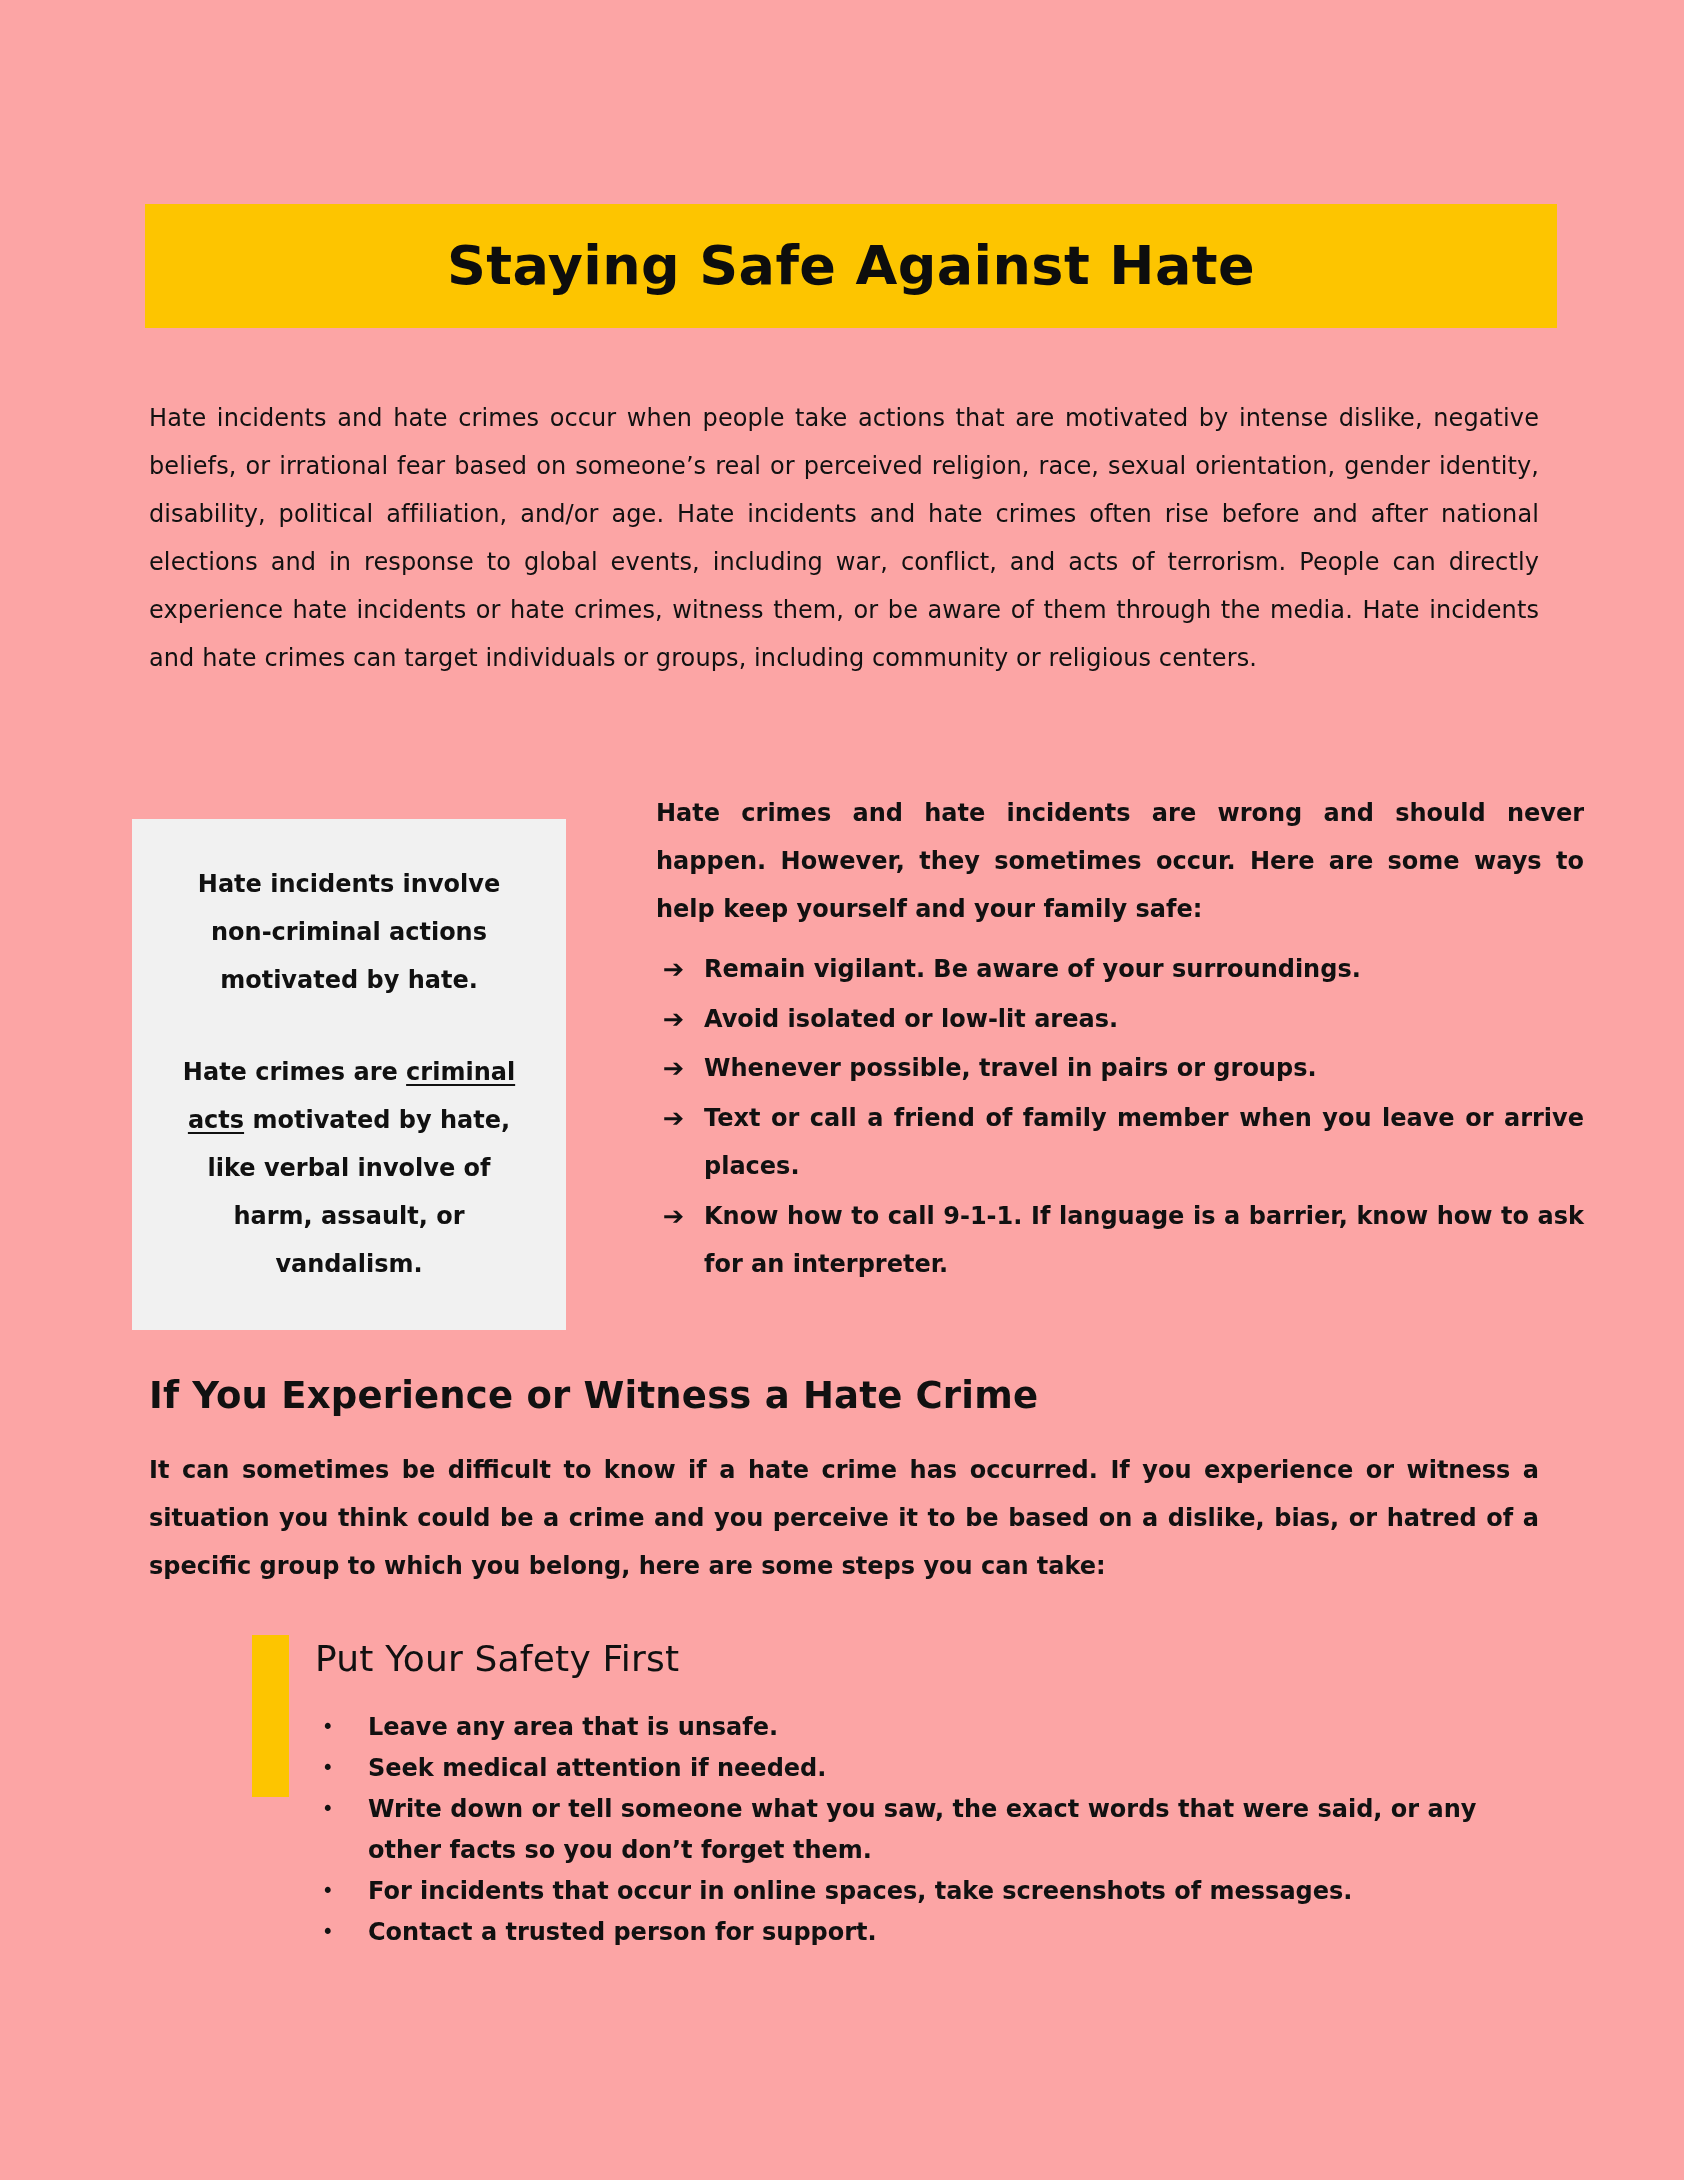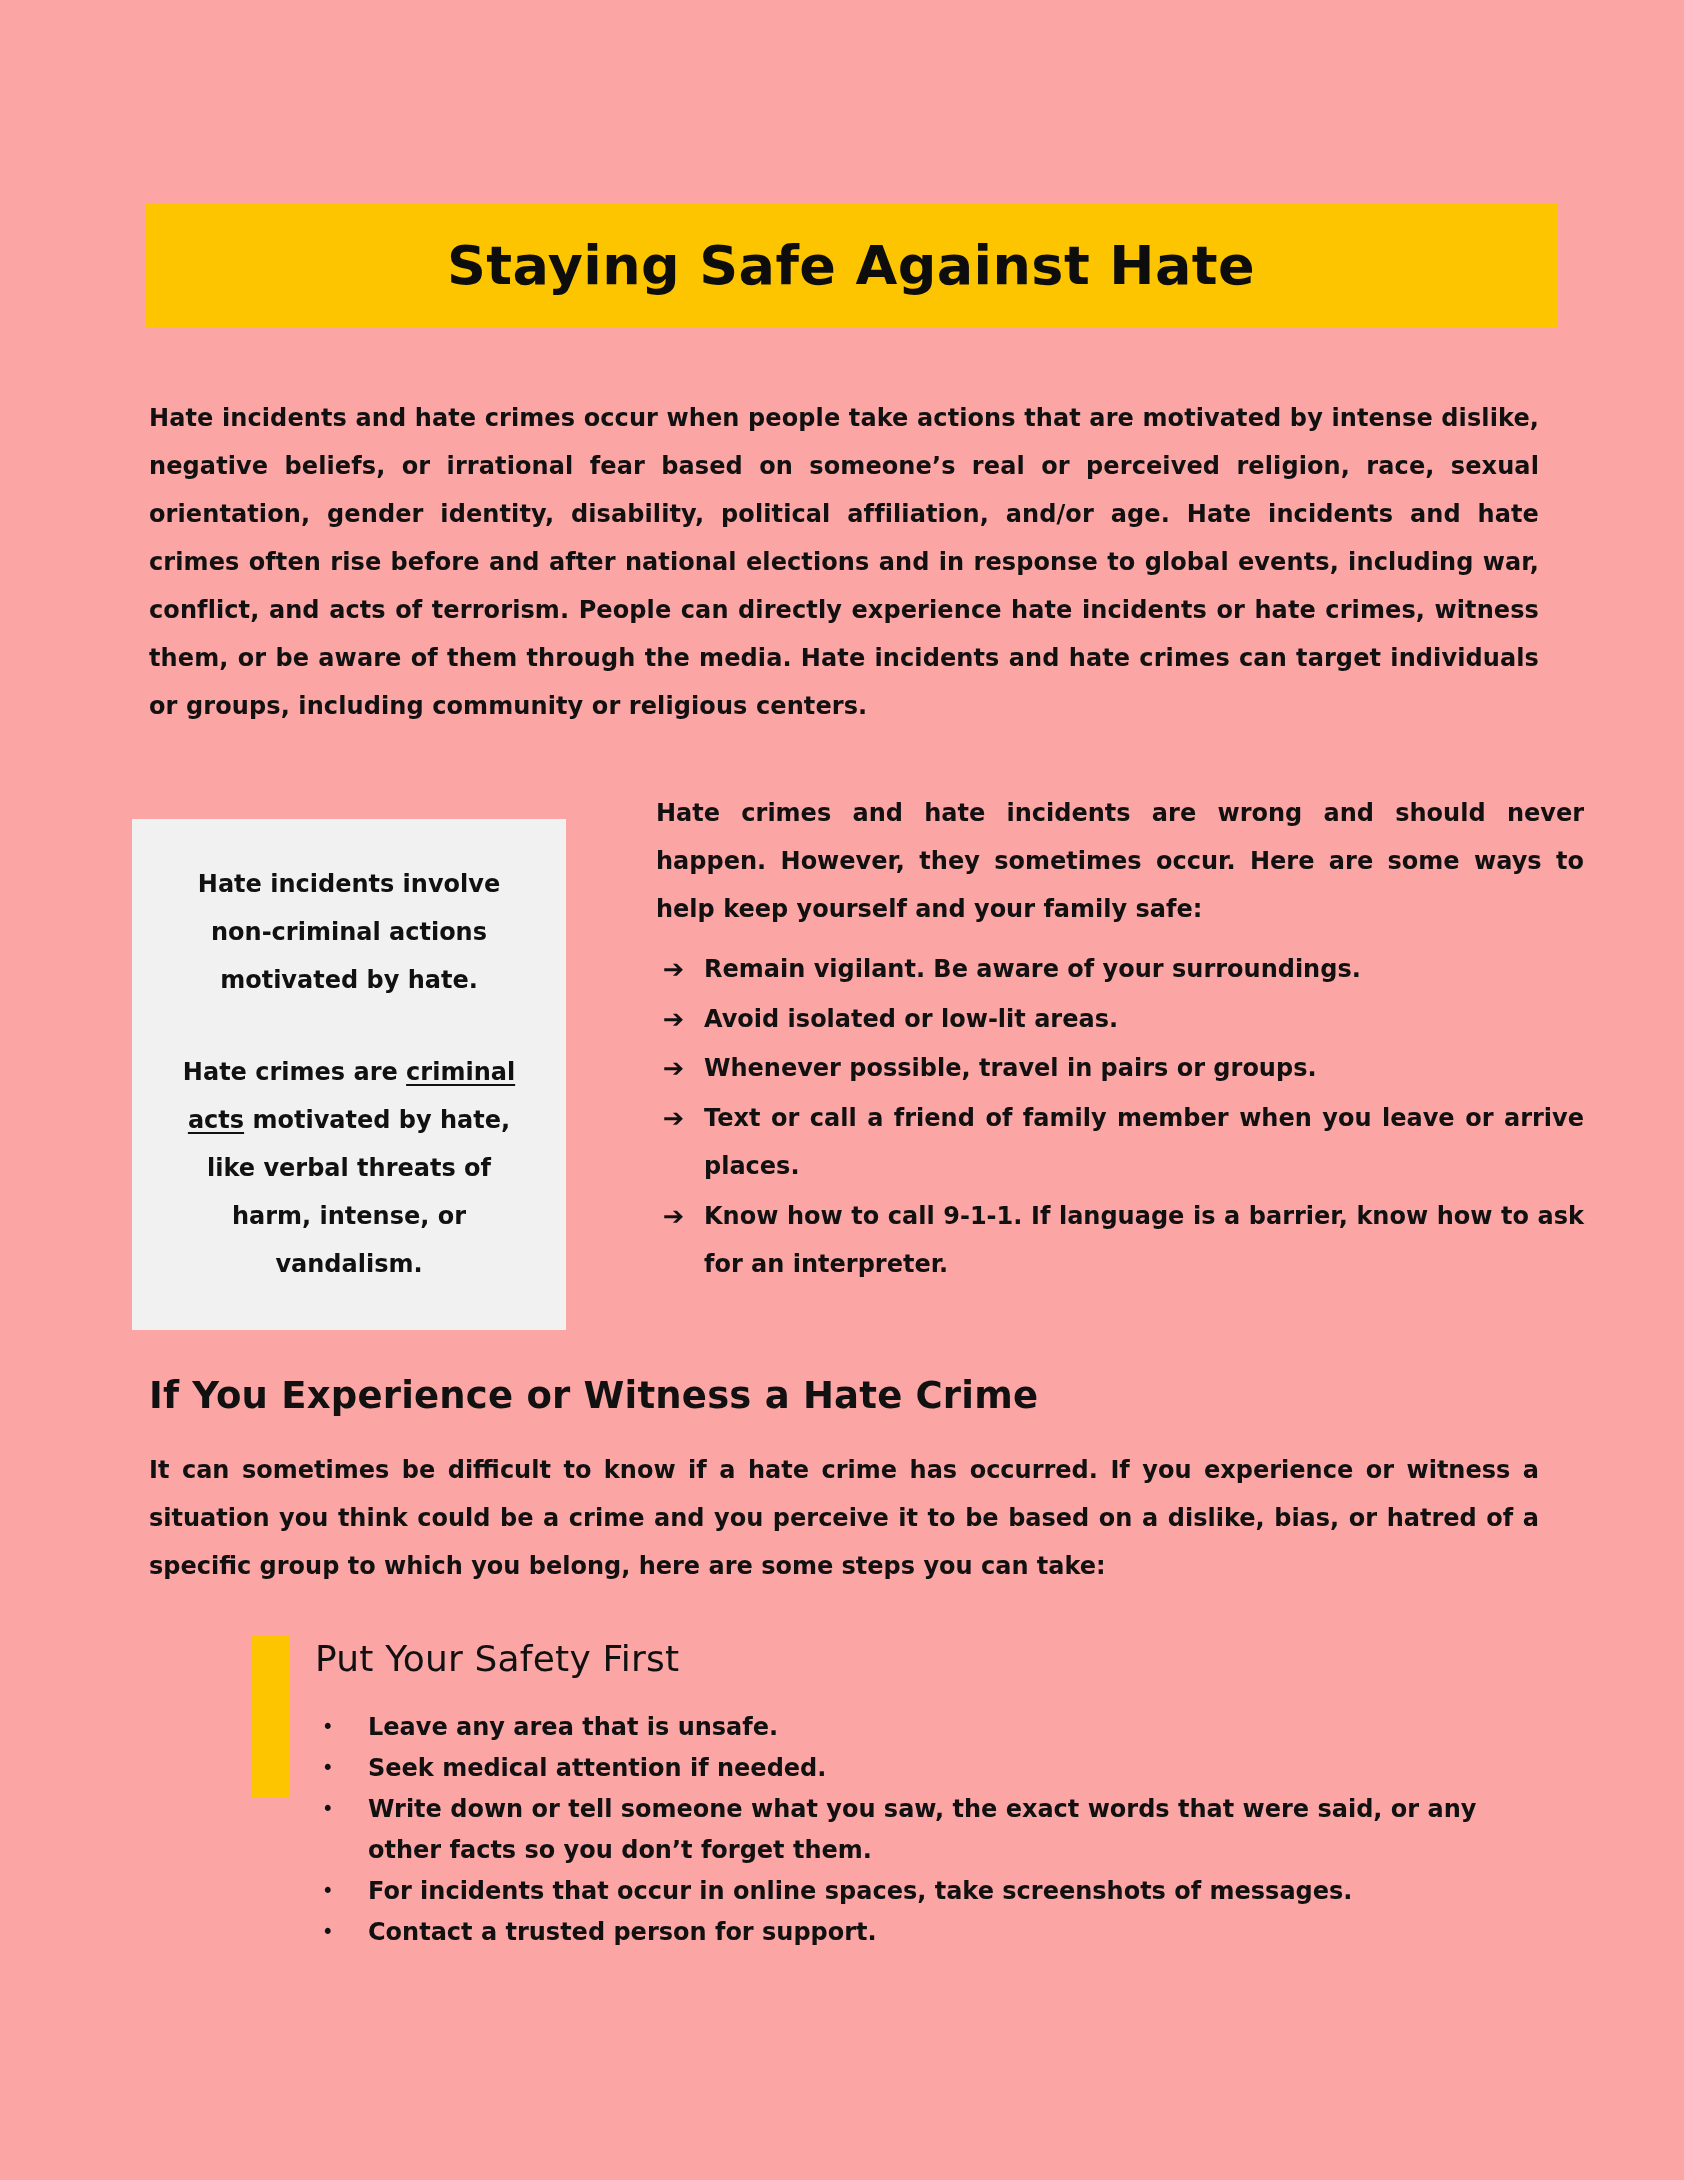--- a/index.html
+++ b/index.html
@@ -42,21 +42,21 @@
     line-height: 1;
   }
 
   
   .intro {
     position: absolute;
     left: 149px;
     top: 394px;
     width: 1390px;
     font-family: "DejaVu Sans", sans-serif;
-    font-weight: bold;
+    font-weight: normal;
     font-size: 24px;
     line-height: 48px;
     text-align: justify;
     color: #111111;
     letter-spacing: 0.1px;
   }
 
   
   .definition-box {
     position: absolute;
@@ -266,21 +266,21 @@
 <div class="page">
 
   <div class="title-banner">
     <div class="title-text">Staying Safe Against Hate</div>
   </div>
 
   <div class="intro">Hate incidents and hate crimes occur when people take actions that are motivated by intense dislike, negative beliefs, or irrational fear based on someone’s real or perceived religion, race, sexual orientation, gender identity, disability, political affiliation, and/or age. Hate incidents and hate crimes often rise before and after national elections and in response to global events, including war, conflict, and acts of terrorism. People can directly experience hate incidents or hate crimes, witness them, or be aware of them through the media. Hate incidents and hate crimes can target individuals or groups, including community or religious centers.</div>
 
   <div class="definition-box">
     <p class="first">Hate incidents involve non-criminal actions motivated by hate.</p>
-    <p class="second"><span>Hate crimes are </span><u>criminal acts</u><span> motivated by hate, like verbal threats of harm, intense, or vandalism.</span></p>
+    <p class="second"><span>Hate crimes are </span><u>criminal acts</u><span> motivated by hate, like verbal involve of harm, assault, or vandalism.</span></p>
   </div>
 
   <div class="right-col">
     <p class="lead">Hate crimes and hate incidents are wrong and should never happen. However, they sometimes occur. Here are some ways to help keep yourself and your family safe:</p>
     <ul class="arrow-list">
       <li>
         <span class="arrow-glyph">➔</span>
         <span class="arrow-text">Remain vigilant. Be aware of your surroundings.</span>
       </li>
       <li>

